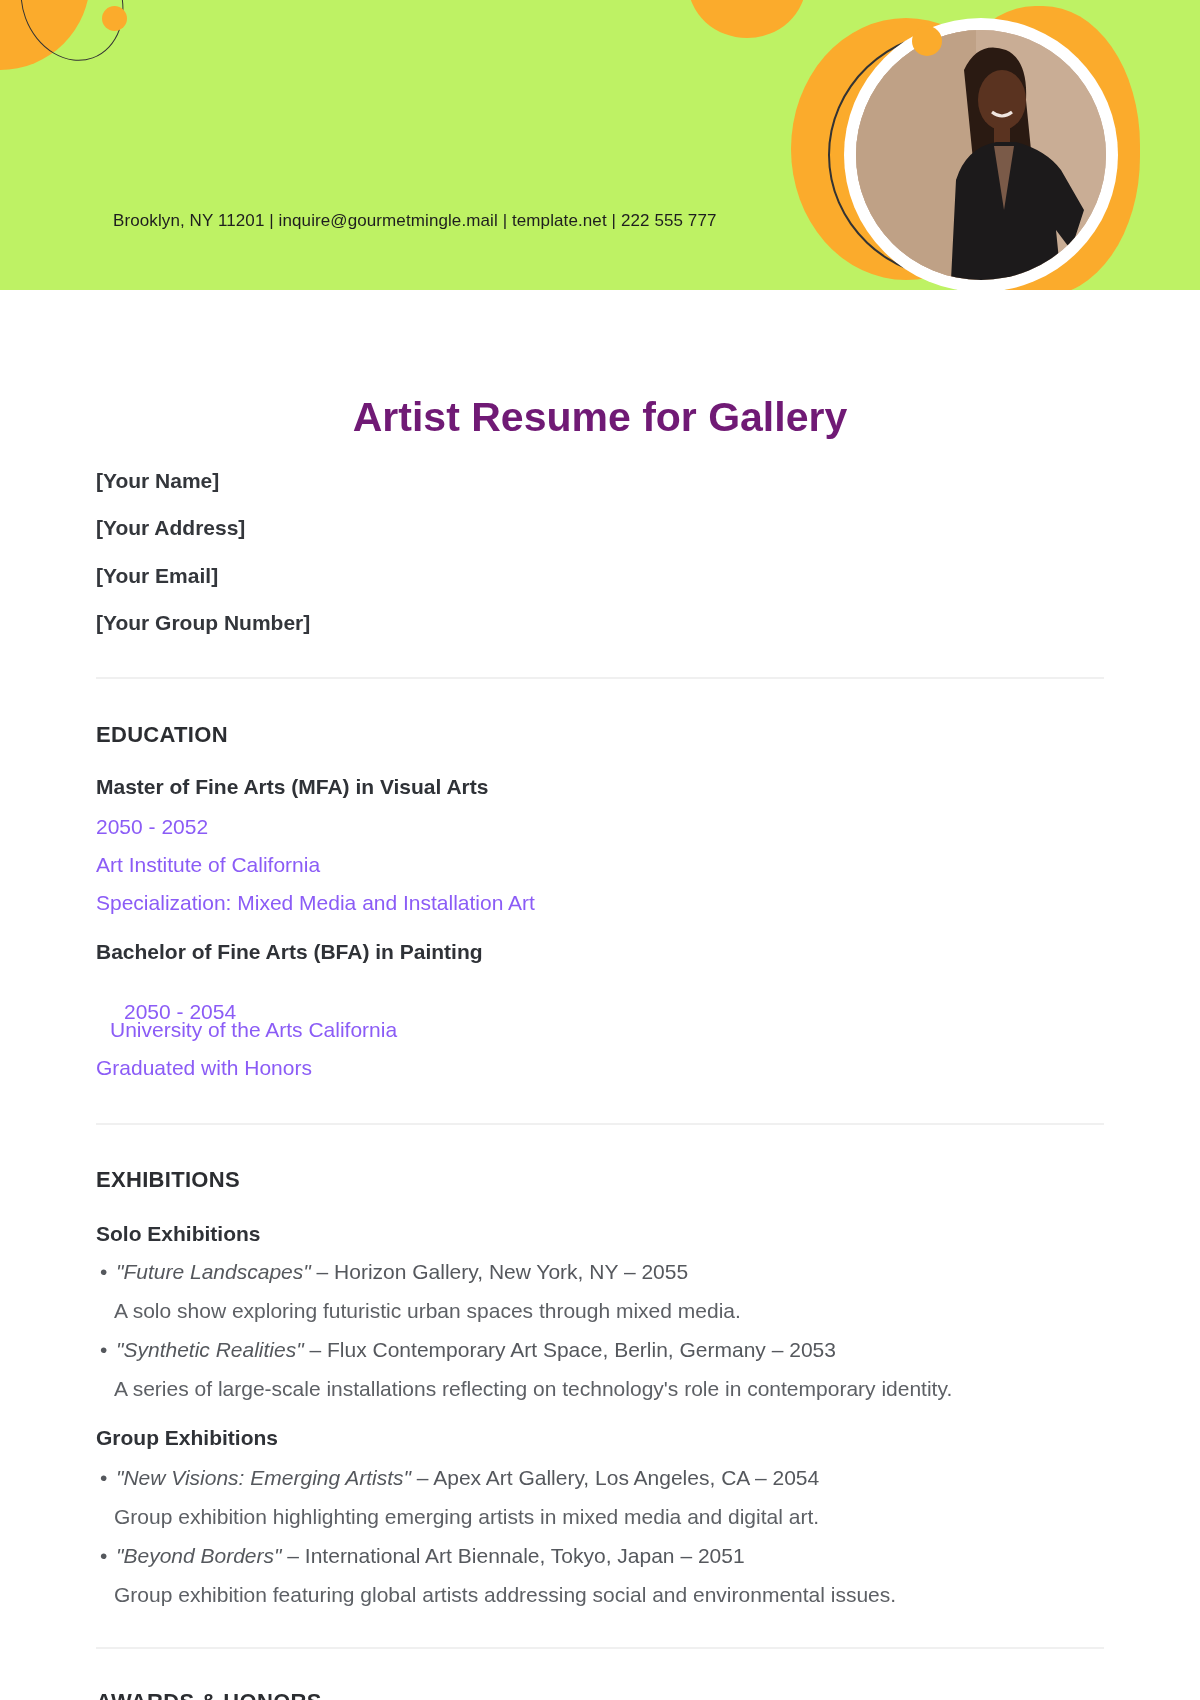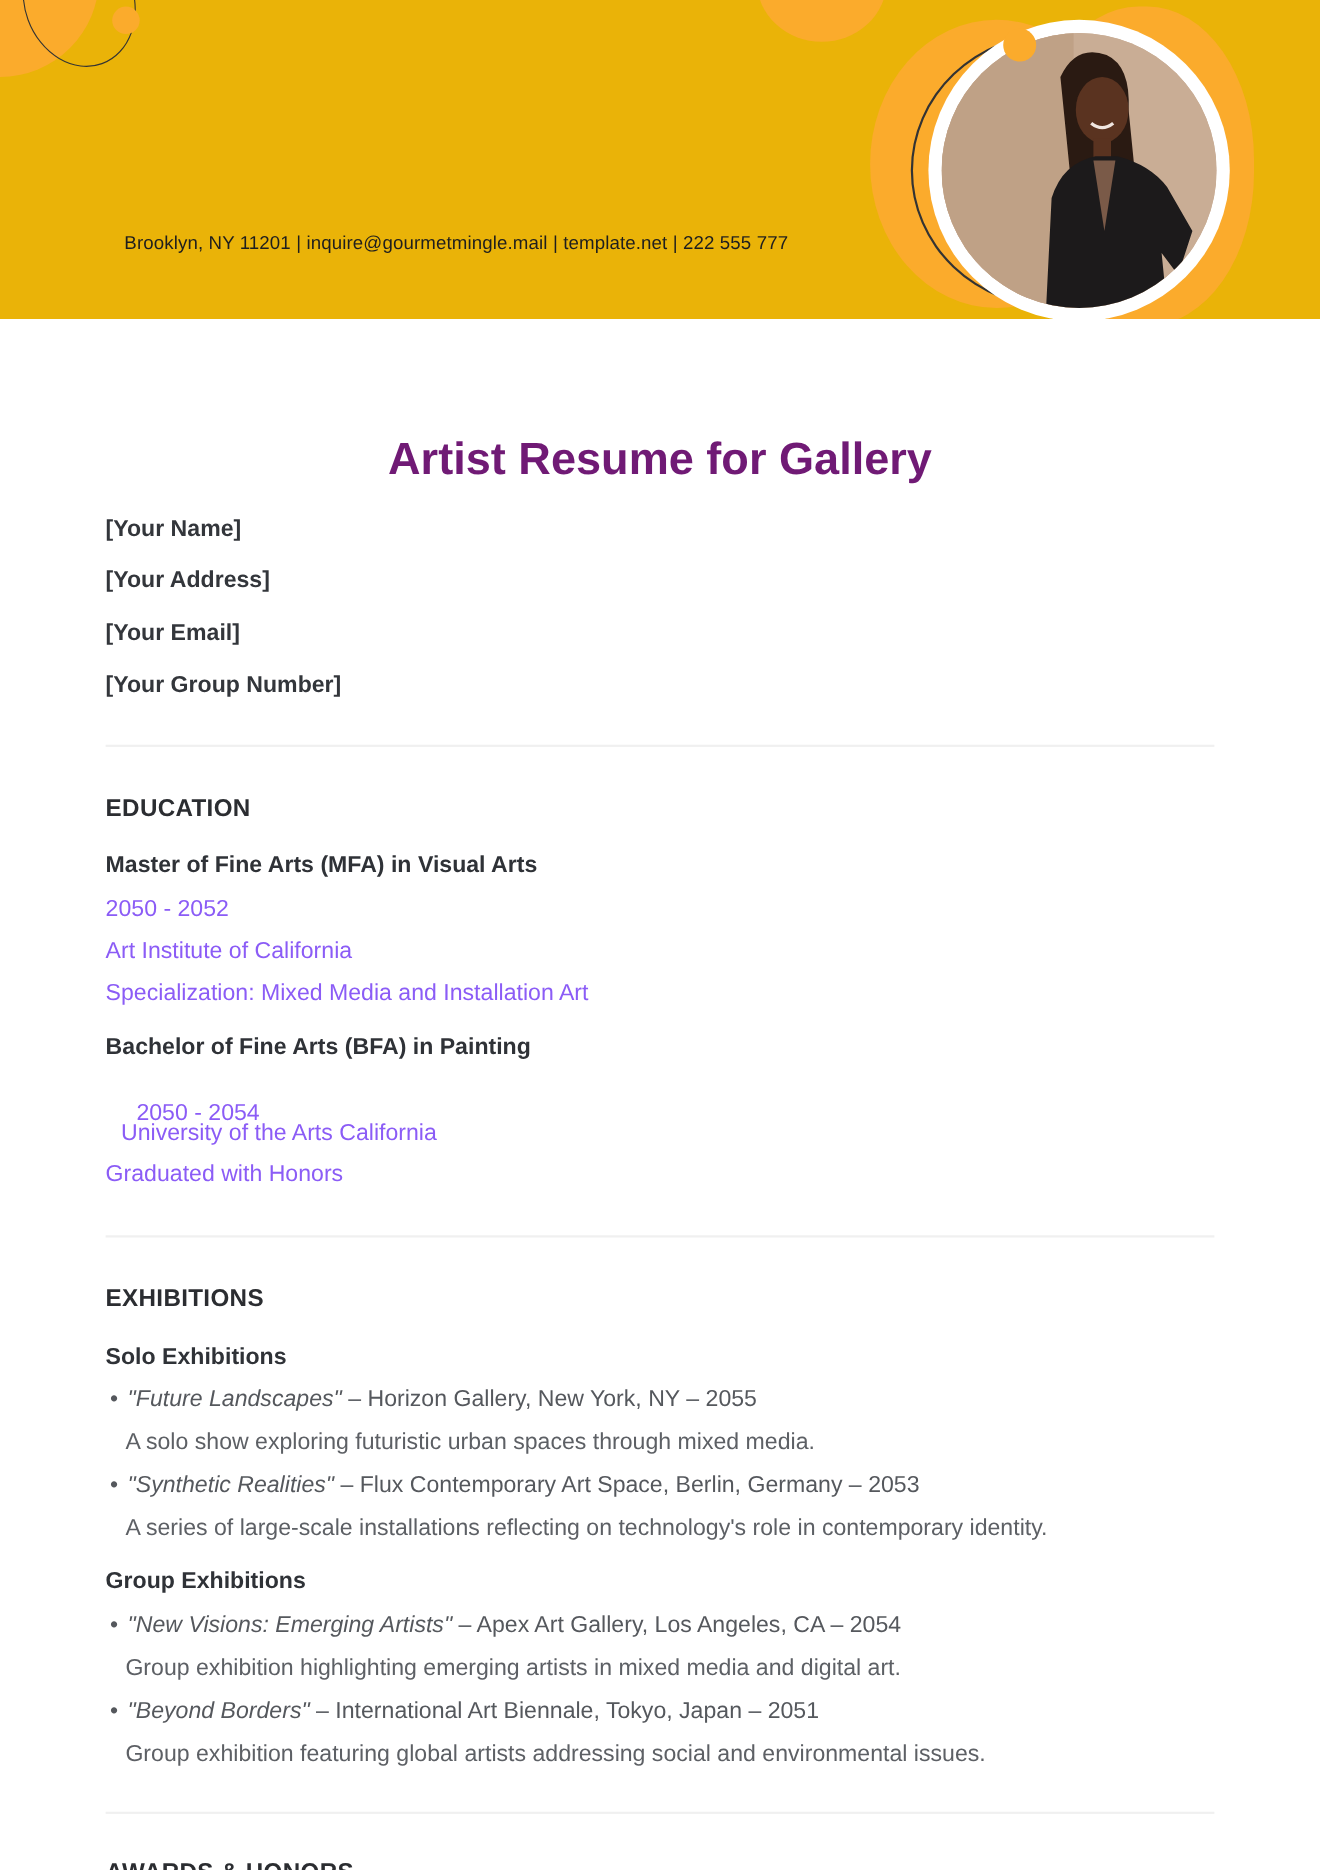--- a/index.html
+++ b/index.html
@@ -1,19 +1,19 @@
 <!DOCTYPE html>
 <html><head>
 <meta charset="utf-8">
 <style>
   * { margin: 0; padding: 0; box-sizing: border-box; }
   html, body { width: 1200px; height: 1700px; overflow: hidden; background: #ffffff; }
   body { position: relative; font-family: "Liberation Sans", "DejaVu Sans", sans-serif; color: #2b2d31; }
 
-  .header { position: absolute; left: 0; top: 0; width: 1200px; height: 290px; background: #eab308; overflow: hidden; }
+  .header { position: absolute; left: 0; top: 0; width: 1200px; height: 290px; background: #bef264; overflow: hidden; }
   .deco { position: absolute; border-radius: 50%; }
   .orange { background: #fbab2c; }
   .ring { border: 1.4px solid #333; background: transparent; }
 
   .contact-line { position: absolute; left: 113px; top: 211px; font-size: 17px; color: #1e1e1e; white-space: nowrap; letter-spacing: 0.1px; }
 
   .photo-frame { position: absolute; left: 844px; top: 18px; width: 274px; height: 274px; border-radius: 50%; background: #ffffff; }
   .photo { position: absolute; left: 856px; top: 30px; width: 250px; height: 250px; border-radius: 50%; overflow: hidden; background: #c8ab93; }
 
   .title { position: absolute; left: 0; width: 1200px; top: 394px; text-align: center; font-size: 41px; font-weight: bold; color: #701a75; }

